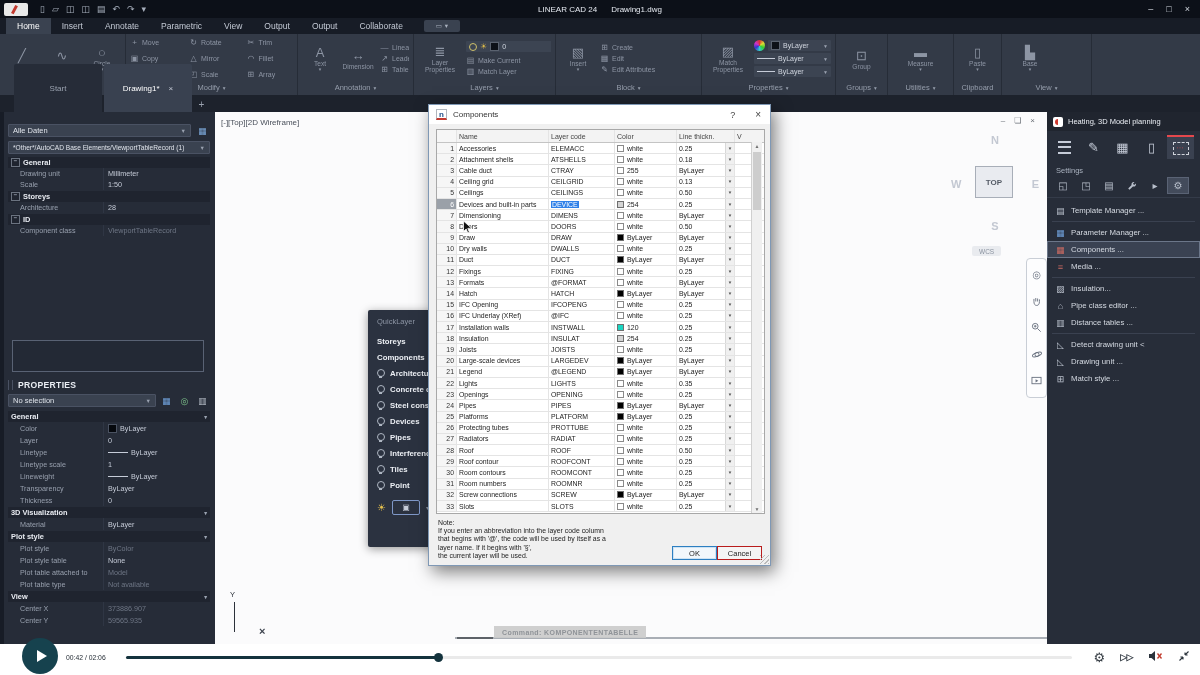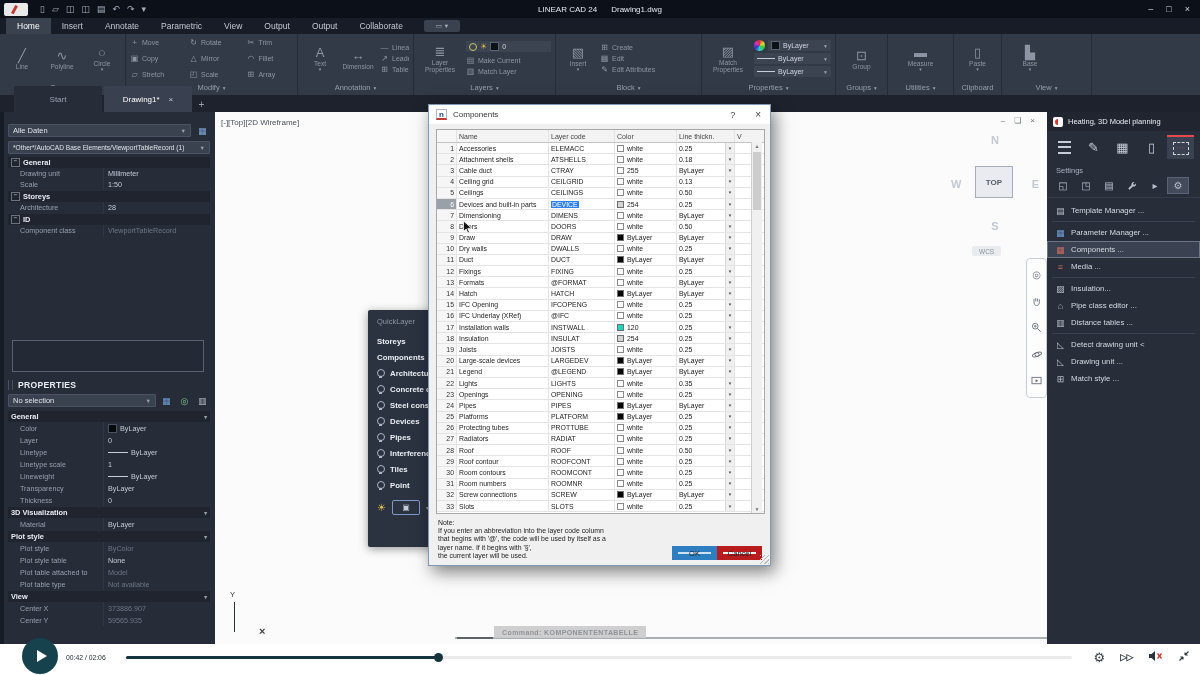--- a/index.html
+++ b/index.html
@@ -43,21 +43,21 @@
   .lfield .ln{width:18px;height:1px;background:#c6ccd8;flex:none}
   .lfield .caret{margin-left:auto;font-size:5px;color:#9aa2b0}
   .bulbic{width:6px;height:6px;border:1px solid #cfc06a;border-radius:50%;flex:none}
   .sunic{color:#d8b74a;font-size:8px;line-height:8px}
   .wheel{width:11px;height:11px;border-radius:50%;flex:none;align-self:center;
          background:conic-gradient(#d33,#dd3,#3c3,#3cc,#33c,#c3c,#d33)}
   .fillerpanel{flex:1;border-right:none}
 
   
   .filetabs{position:absolute;top:95px;left:0;width:1200px;height:17px;background:#1d222c;display:flex;align-items:flex-end;padding-left:14px;gap:2px;box-sizing:border-box}
-  .ftab{height:16px;min-width:62px;padding:5px 13px;display:flex;align-items:center;justify-content:center;gap:9px;font-size:8px;color:#9aa2af;background:#262c38;border-radius:2px 2px 0 0}
+  .ftab{height:16px;min-width:62px;padding:16px 13px;display:flex;align-items:center;justify-content:center;gap:9px;font-size:8px;color:#9aa2af;background:#262c38;border-radius:2px 2px 0 0}
   .ftab.active{background:#394150;color:#fff}
   .ftab-x{font-size:8px;color:#c6ccd8}
   .ftab-plus{width:15px;height:16px;display:flex;align-items:center;justify-content:center;color:#9aa2af;font-size:10px}
 
   
   .leftpanel{position:absolute;left:0;top:112px;width:215px;bottom:0;background:#262c38;border-left:4px solid #171c26;box-sizing:border-box;padding:4px 5px 0 4px;color:#c2c8d4;overflow:hidden}
   .row-top{display:flex;gap:4px;margin-top:8px;align-items:center}
   .combo{height:13px;background:#3a4250;border:1px solid #4a5263;border-radius:1px;display:flex;align-items:center;padding:0 4px;font-size:7.5px;color:#dfe3ea;flex:1;overflow:hidden;white-space:nowrap;box-sizing:border-box}
   .combo .caret{margin-left:auto;font-size:5.5px;color:#9aa2b0;padding-left:3px}
   .combo.small{font-size:6.6px;margin-top:4px;flex:none}
@@ -151,21 +151,21 @@
   .c1{width:92px}.c2{width:66px}.c3{width:62px}.c4{width:58px;position:relative;padding-right:9px}.c5{width:17px;border-right:none}
   .c0.sel{background:#9aa0a8;color:#fff}
   .code-sel{background:#2f80e8;color:#fff;padding:0 1px}
   .c4 .dd{position:absolute;right:0;top:0;bottom:0;width:8px;background:#f0f0f0;border-left:1px solid #d8d8d8;font-size:4.5px;display:flex;align-items:center;justify-content:center;color:#555}
   .csw{width:7px;height:7px;border:1px solid #6e6e6e;margin-right:3px;flex:none;box-sizing:border-box}
   .tscroll{position:absolute;right:0;top:13px;bottom:0;width:10px;background:#f0f0f0;border-left:1px solid #d0d0d0}
   .tscroll .ar{position:absolute;left:0;right:0;text-align:center;font-size:5px;color:#707070}
   .tscroll .ar.up{top:1px}.tscroll .ar.dn{bottom:1px}
   .tscroll .thumb{position:absolute;left:1px;right:1px;top:10px;height:58px;background:#cdcdcd}
   .dlg-note{position:absolute;left:9px;top:414px;font-size:6.9px;color:#222;line-height:8.2px}
-  .dlg-btn{position:absolute;top:441px;width:45px;height:14px;background:#f4f4f4;border:6px solid #b91c1c;font-size:7.5px;color:#222;display:flex;align-items:center;justify-content:center;box-sizing:border-box}
+  .dlg-btn{position:absolute;top:441px;width:45px;height:14px;background:#f4f4f4;border:1px solid #b91c1c;font-size:7.5px;color:#222;display:flex;align-items:center;justify-content:center;box-sizing:border-box}
   .dlg-btn.ok{left:243px;border-color:#2d7fc1;box-shadow:inset 0 0 0 1px #cde3f4;background:#f2f7fb}
   .dlg-btn.cancel{left:288px}
   .dlg-grip{position:absolute;right:1px;bottom:1px;width:9px;height:9px;background:repeating-linear-gradient(135deg,#bbb 0 1px,transparent 1px 3px)}
 
   
   .videobar{position:absolute;left:0;top:644px;width:1200px;height:31px;background:#fff;z-index:30}
   .playbtn{position:absolute;left:22px;top:-6px;width:36px;height:36px;border-radius:50%;background:#16424e;display:flex;align-items:center;justify-content:center}
   .playbtn .tri{width:0;height:0;border-left:10px solid #fff;border-top:6px solid transparent;border-bottom:6px solid transparent;margin-left:3px}
   .vtime{position:absolute;left:66px;top:10px;font-size:6.8px;color:#1f2730;white-space:nowrap}
   .vtrack{position:absolute;left:126px;right:128px;top:12px;height:3px;background:#eaeaea;border-radius:2px}

